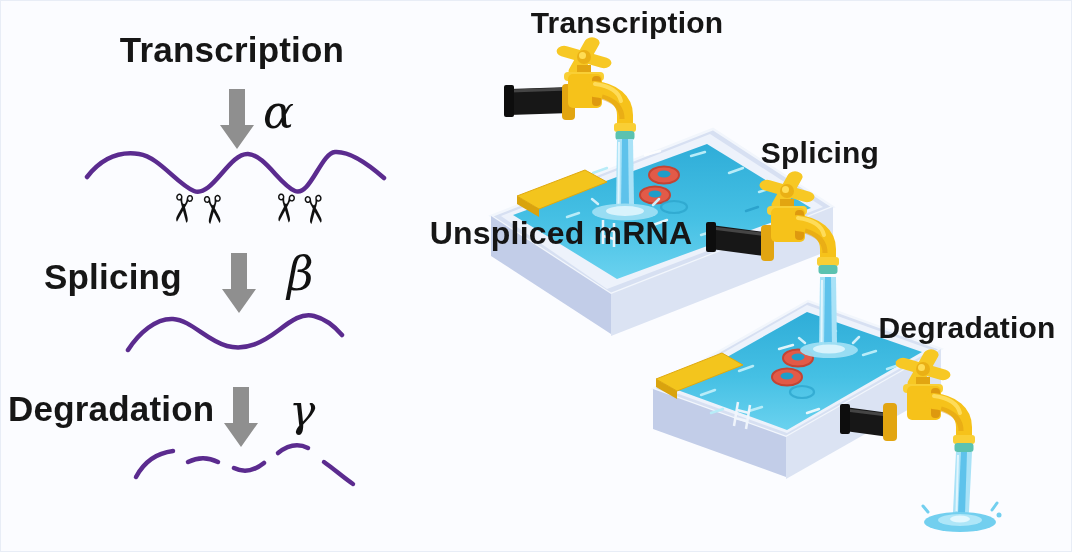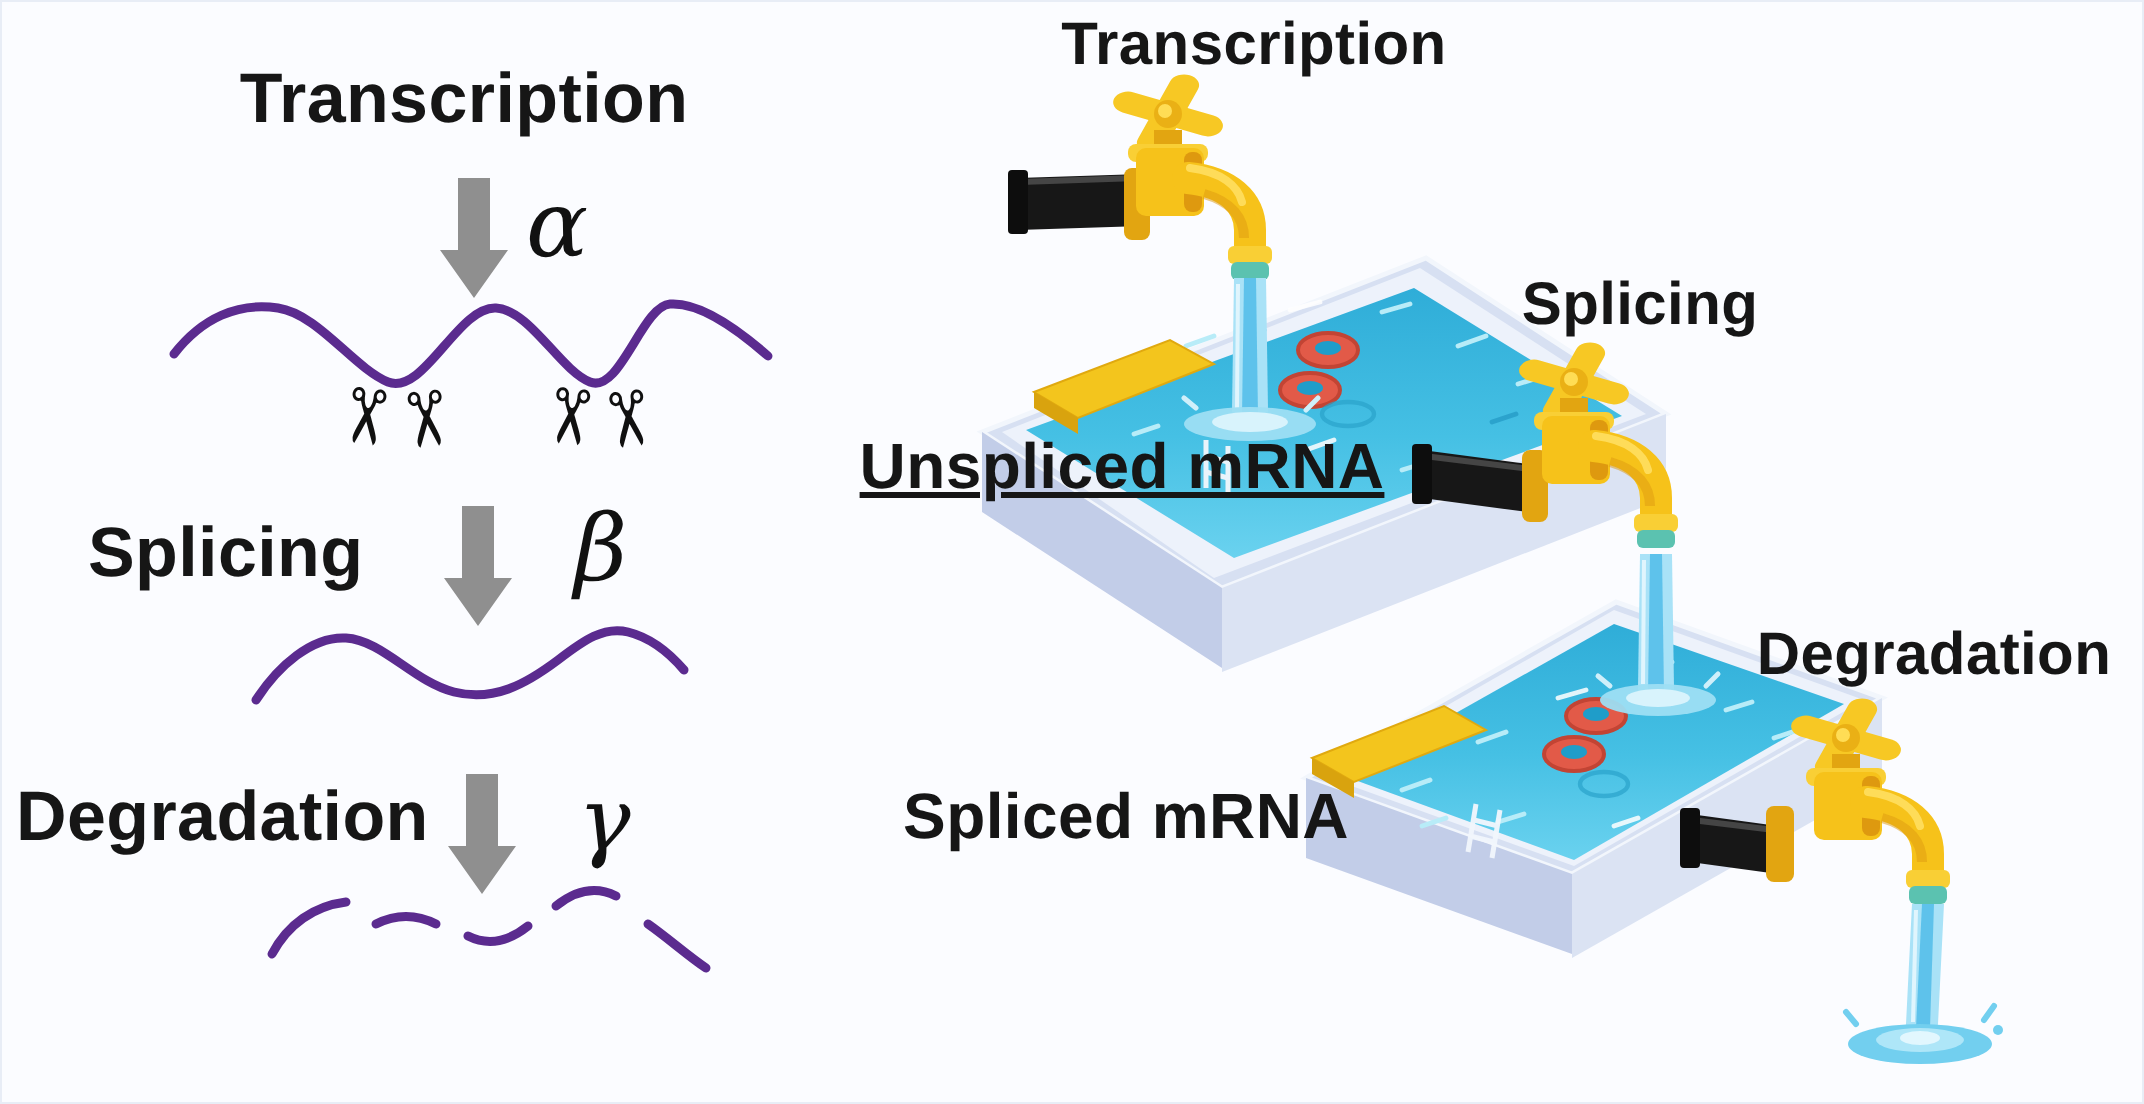--- a/index.html
+++ b/index.html
@@ -231,15 +231,14 @@
   <div class="lbl" style="left:43px; top:258px; font-size:35px;">Splicing</div>
   <div class="greek" style="left:286px; top:250px; font-size:46px;">β</div>
 
   <div class="lbl" style="left:7px; top:390px; font-size:35px;">Degradation</div>
   <div class="greek" style="left:288px; top:388px; font-size:44px;">γ</div>
 
   <div class="lbl center" style="left:626px; top:6px; font-size:30px;">Transcription</div>
   <div class="lbl center" style="left:819px; top:136px; font-size:30px;">Splicing</div>
   <div class="lbl center" style="left:966px; top:311px; font-size:30px;">Degradation</div>
 
-  <div class="lbl center" style="left:560px; top:216px; font-size:32px;text-decoration:underline;">Unspliced mRNA</div>
-  <div class="lbl center" style="left:562px; top:391px; font-size:32px;">Spliced mRNA</div>
+  <div class="lbl center" style="left:560px; top:216px; font-size:32px;">Unspliced mRNA</div>
 </div>
 
 </body></html>

